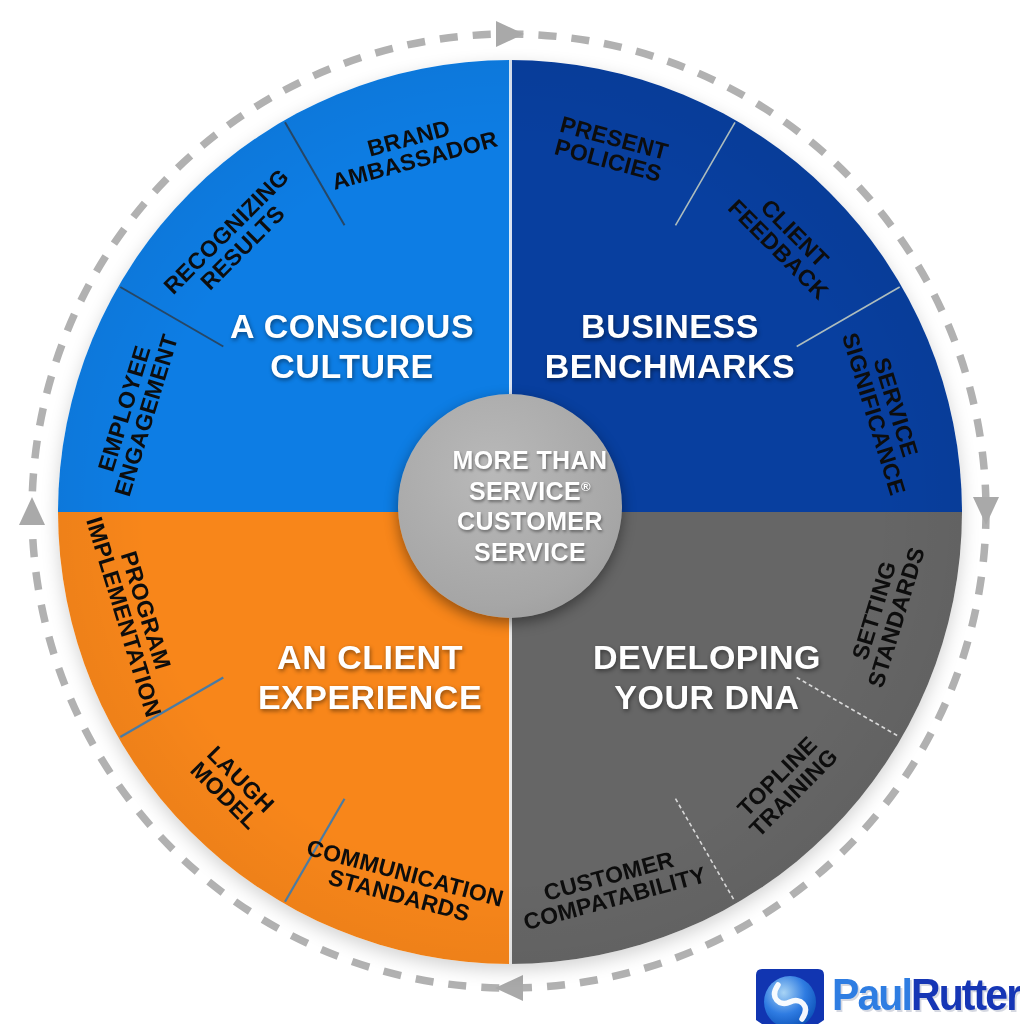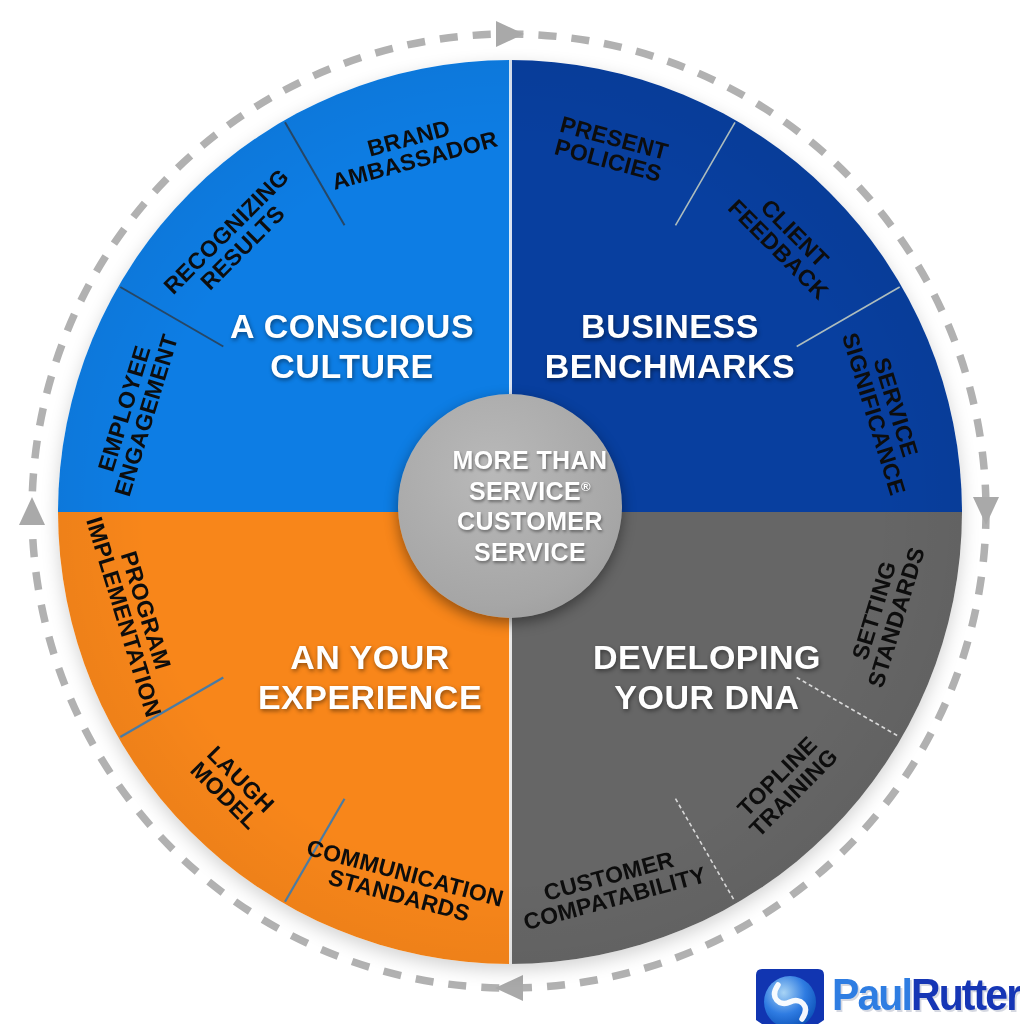--- a/index.html
+++ b/index.html
@@ -128,21 +128,21 @@
 STANDARDS</div>
   <div class="seg-label lbl-topline">TOPLINE
 TRAINING</div>
   <div class="seg-label lbl-customer">CUSTOMER
 COMPATABILITY</div>
 
   <div class="q-title t-conscious">A CONSCIOUS
 CULTURE</div>
   <div class="q-title t-business">BUSINESS
 BENCHMARKS</div>
-  <div class="q-title t-elite">AN YOUR
+  <div class="q-title t-elite">AN CLIENT
 EXPERIENCE</div>
   <div class="q-title t-dna">DEVELOPING
 YOUR DNA</div>
 
   <div class="center-circle">
     <div class="center-text">
       <span class="center-line">MORE THAN</span>
       <span class="center-line"><span>SERVICE</span><sup>®</sup></span>
       <span class="center-line">CUSTOMER</span>
       <span class="center-line">SERVICE</span>

